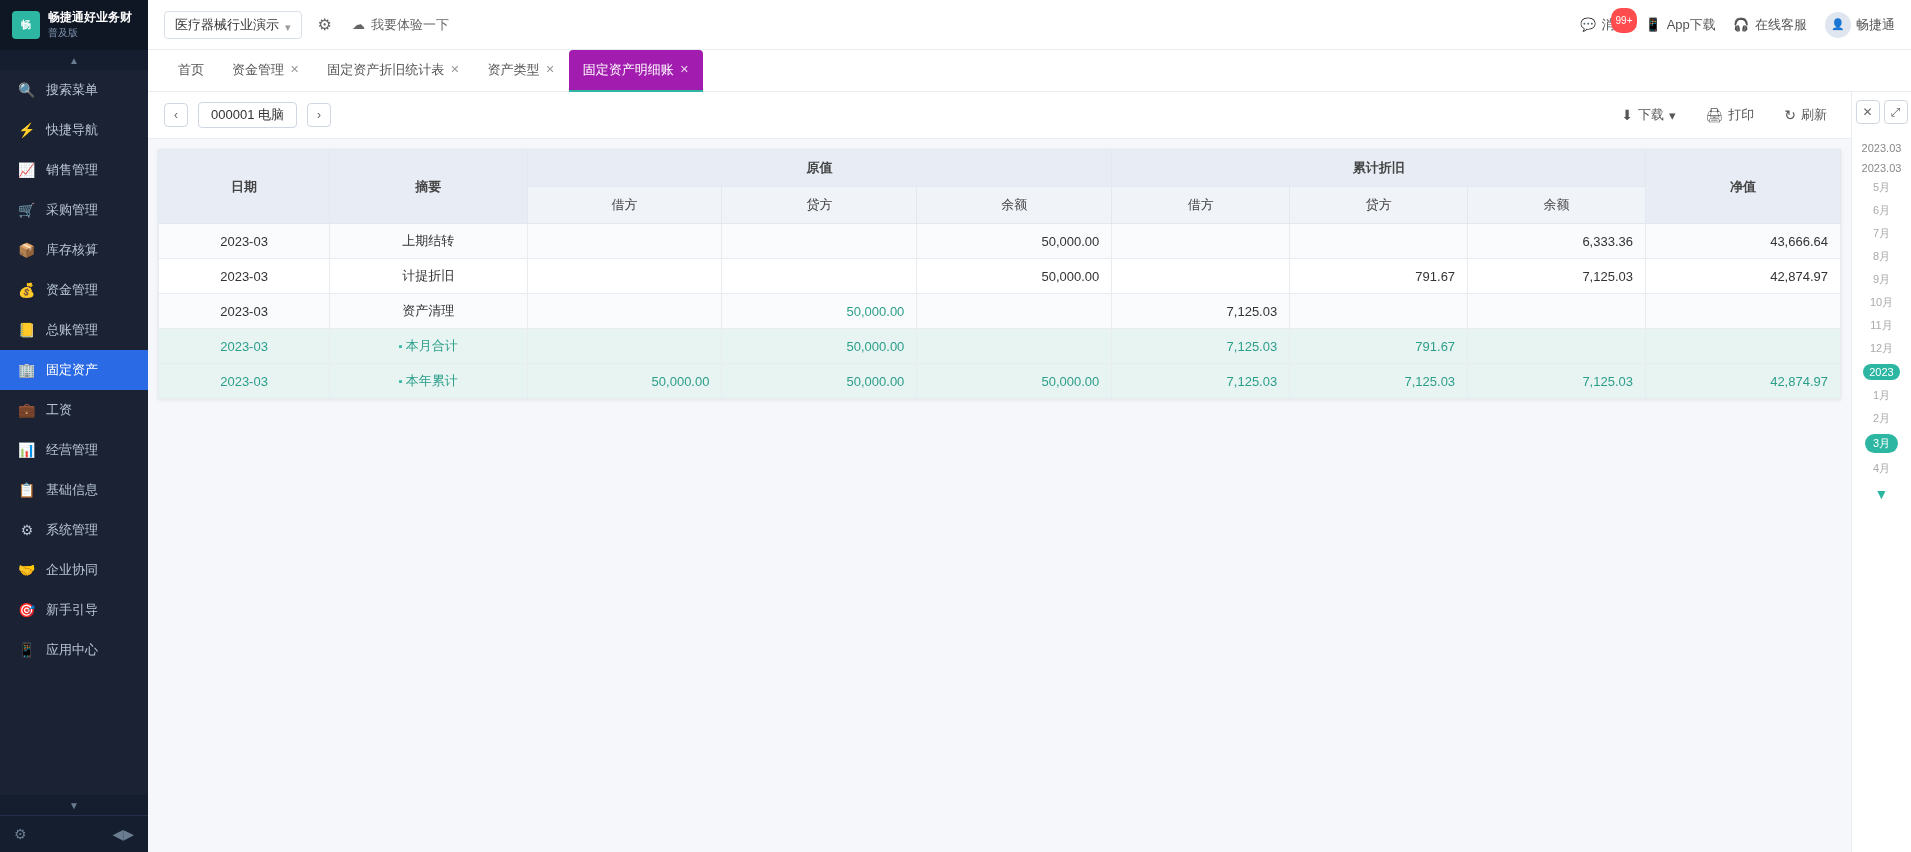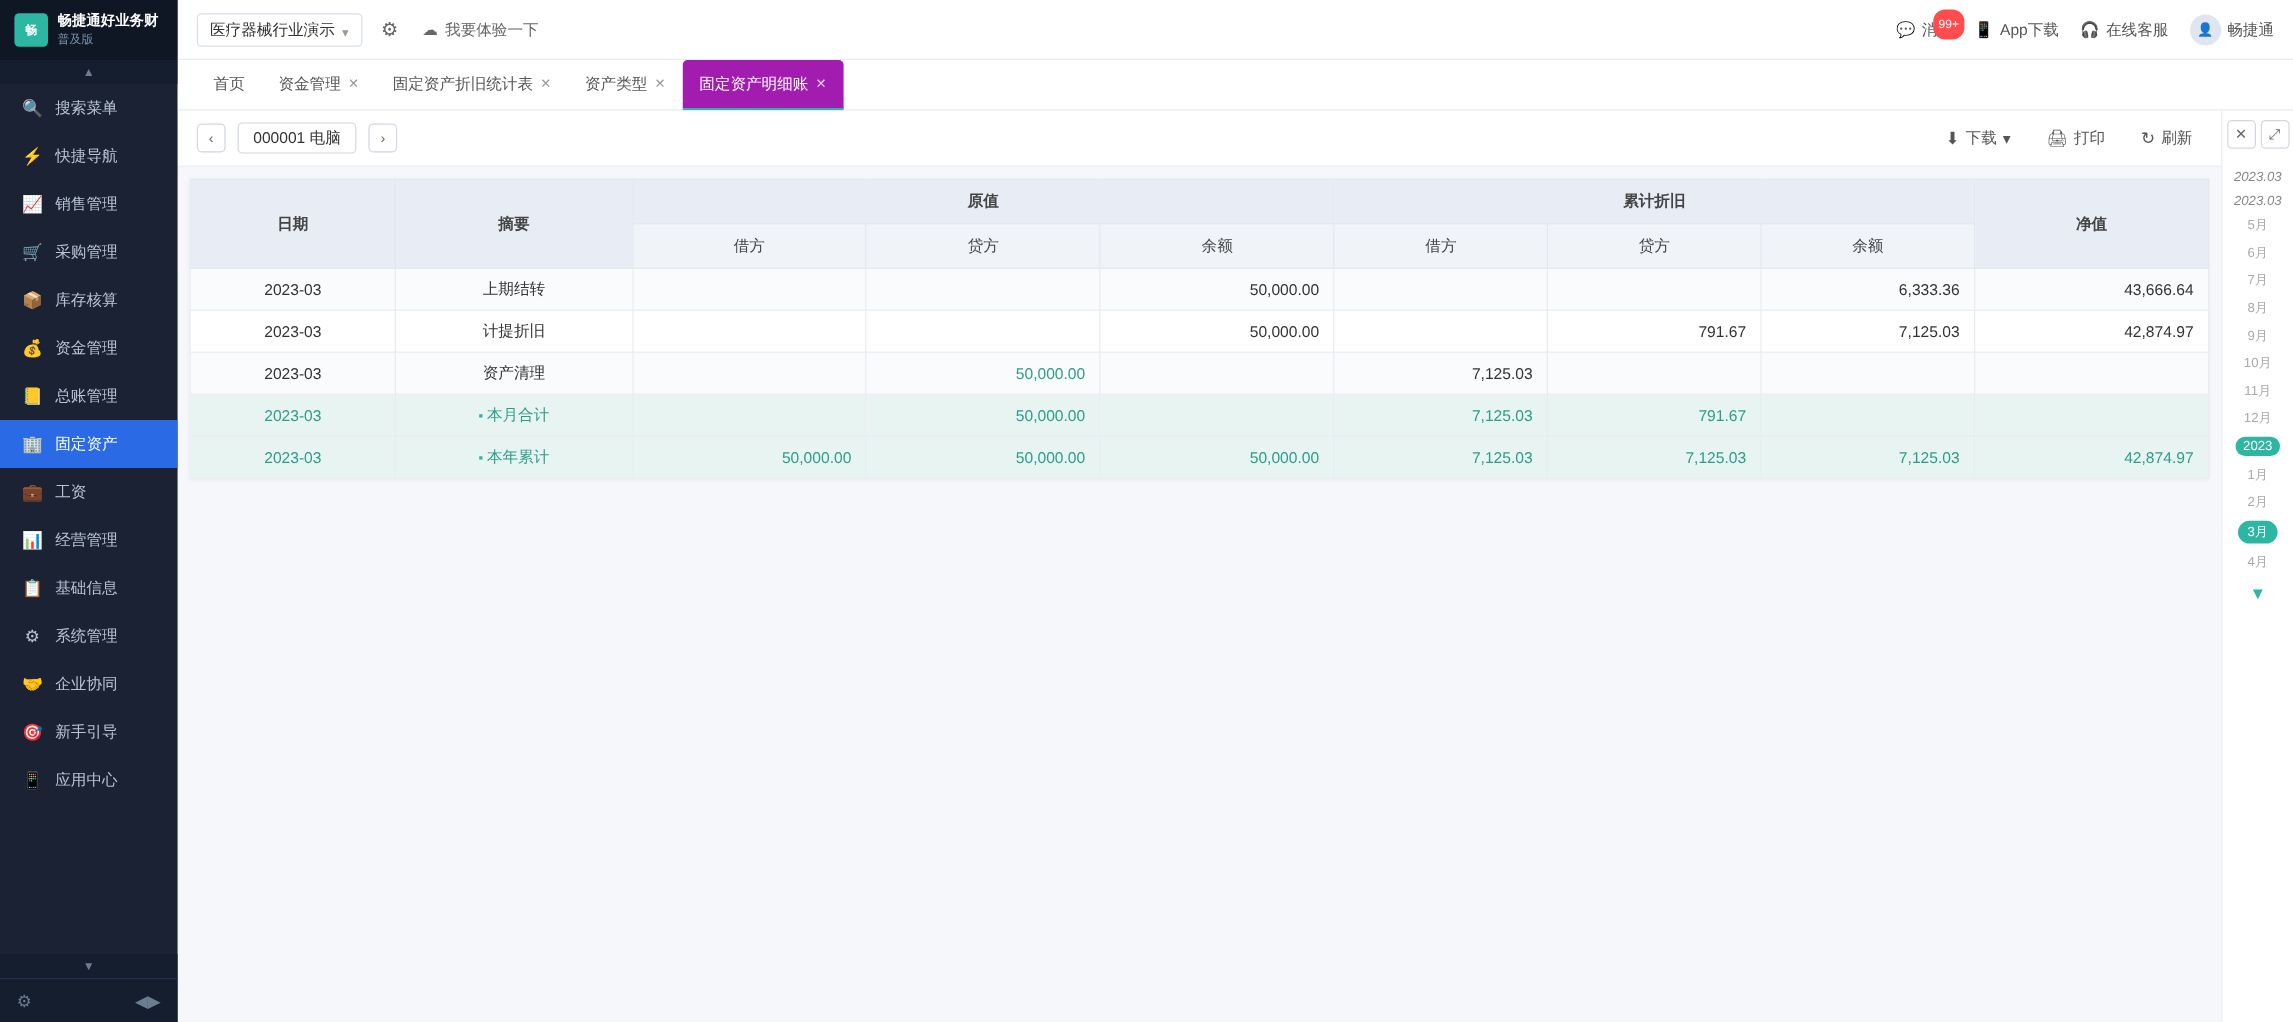--- a/index.html
+++ b/index.html
@@ -176,21 +176,21 @@
     .timeline-close-btn {
       width: 24px; height: 24px; border: 1px solid #d0d7e0; border-radius: 4px;
       display: flex; align-items: center; justify-content: center;
       cursor: pointer; color: #666; font-size: 12px; margin-bottom: 4px;
     }
     .timeline-expand-btn {
       width: 24px; height: 24px; border: 1px solid #d0d7e0; border-radius: 4px;
       display: flex; align-items: center; justify-content: center;
       cursor: pointer; color: #666; font-size: 12px;
     }
-    .timeline-year { font-size: 11px; color: #888; margin: 6px 0 2px 0; writing-mode: horizontal-tb; font-style: italic; }
+    .timeline-year { font-size: 11px; color: #888; margin: 6px 0 2px 0; writing-mode: horizontal-tb; }
   </style>
 </head>
 <body>
 
 <div class="sidebar">
   <div class="sidebar-header">
     <div class="sidebar-logo">
       <span>畅</span>
     </div>
     <div class="sidebar-title-group">

